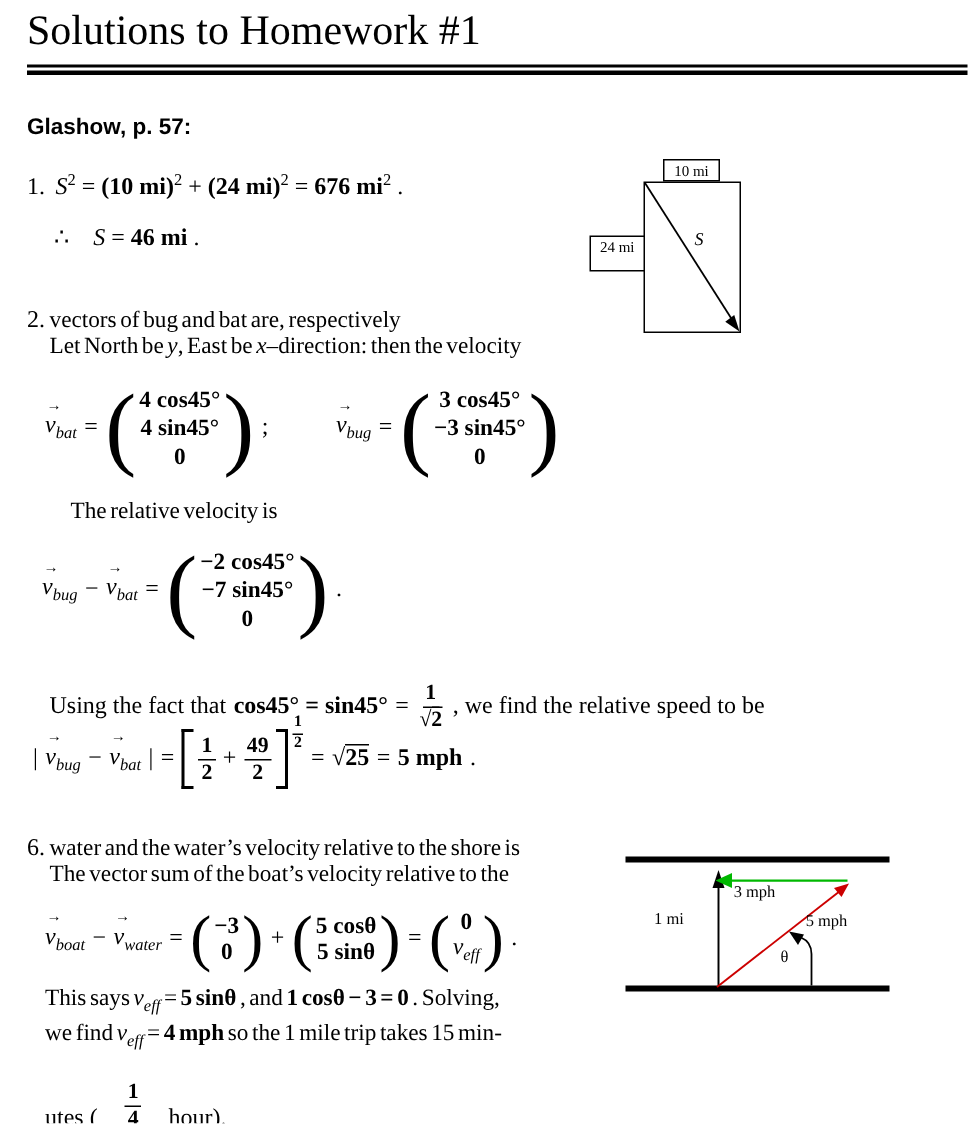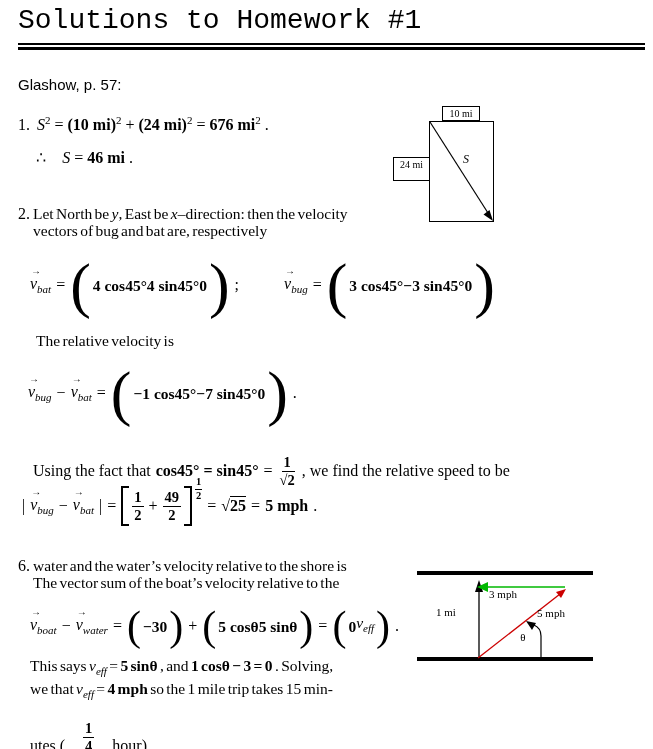--- a/index.html
+++ b/index.html
@@ -1,41 +1,41 @@
 <!DOCTYPE html>
 <html><head>
 <meta charset="utf-8">
 <style>
   html,body{margin:0;padding:0;background:#fff;}
   #page{position:relative;width:653px;height:749px;background:#fff;color:#000;
         font-family:"Liberation Serif",serif;font-size:16px;overflow:hidden;}
   .abs{position:absolute;}
-  .title{position:absolute;left:18px;top:5px;margin:0;font-family:Liberation Mono, monospace;
+  .title{position:absolute;left:18px;top:5px;margin:0;font-family:Liberation Serif, serif;
          font-size:28px;font-weight:normal;}
   .rule{position:absolute;left:18px;width:627px;background:#000;}
   .rule-thin{top:43px;height:1.5px;}
   .rule-thick{top:47px;height:3px;}
   .section{position:absolute;left:18px;top:76px;font-family:"Liberation Sans",sans-serif;
-           font-weight:normal;font-size:15px;}
+           font-weight:bold;font-size:15px;}
   .i{font-style:italic;}
   b{font-weight:bold;}
   sup{font-size:11px;}
   .pnum{display:inline-block;width:13px;margin-right:2px;flex:none;}
   .ptext{display:flex;}
   .tline{line-height:17px;font-size:15.5px;word-spacing:-1.5px;}
   .flexrow{display:flex;align-items:center;gap:5px;white-space:nowrap;}
   .eqgroup{display:flex;align-items:center;gap:5px;}
   .vec{position:relative;display:inline-block;font-style:italic;}
   .va{position:absolute;top:-10px;left:1px;font-size:10px;font-style:normal;}
   .vs{font-size:11px;font-style:italic;}
   .mat{display:flex;align-items:center;}
   .paren{font-weight:normal;line-height:1;}
   .p3{font-size:62px;}
   .p2v{font-size:42px;}
-  .col{display:flex;flex-direction:row;align-items:center;padding:0 2px;}
+  .col{display:flex;flex-direction:column;align-items:center;padding:0 2px;}
   .cell{line-height:19px;text-align:center;font-size:15.5px;}
   .cell2{line-height:17px;}
   .frac{display:inline-flex;flex-direction:column;align-items:center;line-height:1.15;font-size:14.5px;}
   .fn{border-bottom:1px solid #000;padding:0 2px;text-align:center;}
   .fd{padding:0 2px;text-align:center;}
   .rad{border-top:1.3px solid #000;}
   .brkt{display:flex;align-items:center;margin:2px 0;}
   .sqb{width:6px;align-self:stretch;}
   .sqb.l{border-left:2px solid #000;border-top:2px solid #000;border-bottom:2px solid #000;}
   .sqb.r{border-right:2px solid #000;border-top:2px solid #000;border-bottom:2px solid #000;}
@@ -86,22 +86,22 @@
     <line x1="40" y1="22" x2="98" y2="113" stroke="#000" stroke-width="1.2"></line>
     <polygon points="103,121 99.5,110 93.5,114.5" fill="#000"></polygon>
     <text x="71" y="17" text-anchor="middle" class="dlabel">10 mi</text>
     <text x="21.5" y="68" text-anchor="middle" class="dlabel">24 mi</text>
     <text x="73" y="63" class="dlabel-s">S</text>
   </svg>
 
   <div class="abs ptext" style="left:18px;top:205px;width:370px;">
     <span class="pnum">2.</span>
     <div class="pt">
+      <div class="tline">vectors of bug and bat are, respectively</div>
       <div class="tline"><span>Let North be </span><span class="i">y</span><span>, East be </span><span class="i">x</span><span>–direction: then the velocity</span></div>
-      <div class="tline">vectors of bug and bat are, respectively</div>
     </div>
   </div>
 
   <div class="abs flexrow" style="left:30px;top:254px;">
     <span class="eqgroup">
       <span class="vec"><span class="va">→</span><span class="i">v</span><sub class="vs">bat</sub></span>
       <span class="tok">=</span>
       <span class="mat">
         <span class="paren p3">(</span>
         <span class="col">
@@ -121,31 +121,31 @@
         <span class="col">
           <b class="cell">3 cos45°</b>
           <b class="cell">−3 sin45°</b>
           <b class="cell">0</b>
         </span>
         <span class="paren p3">)</span>
       </span>
     </span>
   </div>
 
-  <div class="abs tline" style="left:36px;top:332px;">The relative velocity is</div>
+  <div class="abs tline" style="left:47px;top:332px;">The relative velocity is</div>
 
   <div class="abs flexrow" style="left:28px;top:362px;">
     <span class="vec"><span class="va">→</span><span class="i">v</span><sub class="vs">bug</sub></span>
     <span class="tok">−</span>
     <span class="vec"><span class="va">→</span><span class="i">v</span><sub class="vs">bat</sub></span>
     <span class="tok">=</span>
     <span class="mat">
       <span class="paren p3">(</span>
       <span class="col">
-        <b class="cell">−1 cos45°</b>
+        <b class="cell">−2 cos45°</b>
         <b class="cell">−7 sin45°</b>
         <b class="cell">0</b>
       </span>
       <span class="paren p3">)</span>
     </span>
     <span class="tok">.</span>
   </div>
 
   <div class="abs flexrow" style="left:33px;top:438px;margin-top:16px;">
     <span>Using the fact that</span>
@@ -228,21 +228,21 @@
         <b class="cell cell2">0</b>
         <span class="cell cell2"><span class="i">v</span><sub class="vs">eff</sub></span>
       </span>
       <span class="paren p2v">)</span>
     </span>
     <span class="tok">.</span>
   </div>
 
   <div class="abs" style="left:30px;top:657px;width:370px;">
     <div class="tline" style="line-height:18px;"><span>This says </span><span class="i">v</span><sub class="vs">eff</sub><span> = </span><b>5 sinθ</b><span> , and </span><b>1 cosθ − 3 = 0</b><span> . Solving,</span></div>
-    <div class="tline" style="line-height:18px;"><span>we that </span><span class="i">v</span><sub class="vs">eff</sub><span> = </span><b>4 mph</b><span> so the 1 mile trip takes 15 min-</span></div>
+    <div class="tline" style="line-height:18px;"><span>we find </span><span class="i">v</span><sub class="vs">eff</sub><span> = </span><b>4 mph</b><span> so the 1 mile trip takes 15 min-</span></div>
     <div class="flexrow" style="gap:18px;margin-top:17px;align-items:flex-end;">
       <span>utes (</span>
       <span class="frac">
           <b class="fn">1</b>
           <b class="fd">4</b>
         </span>
       <span>hour).</span>
     </div>
   </div>
 

